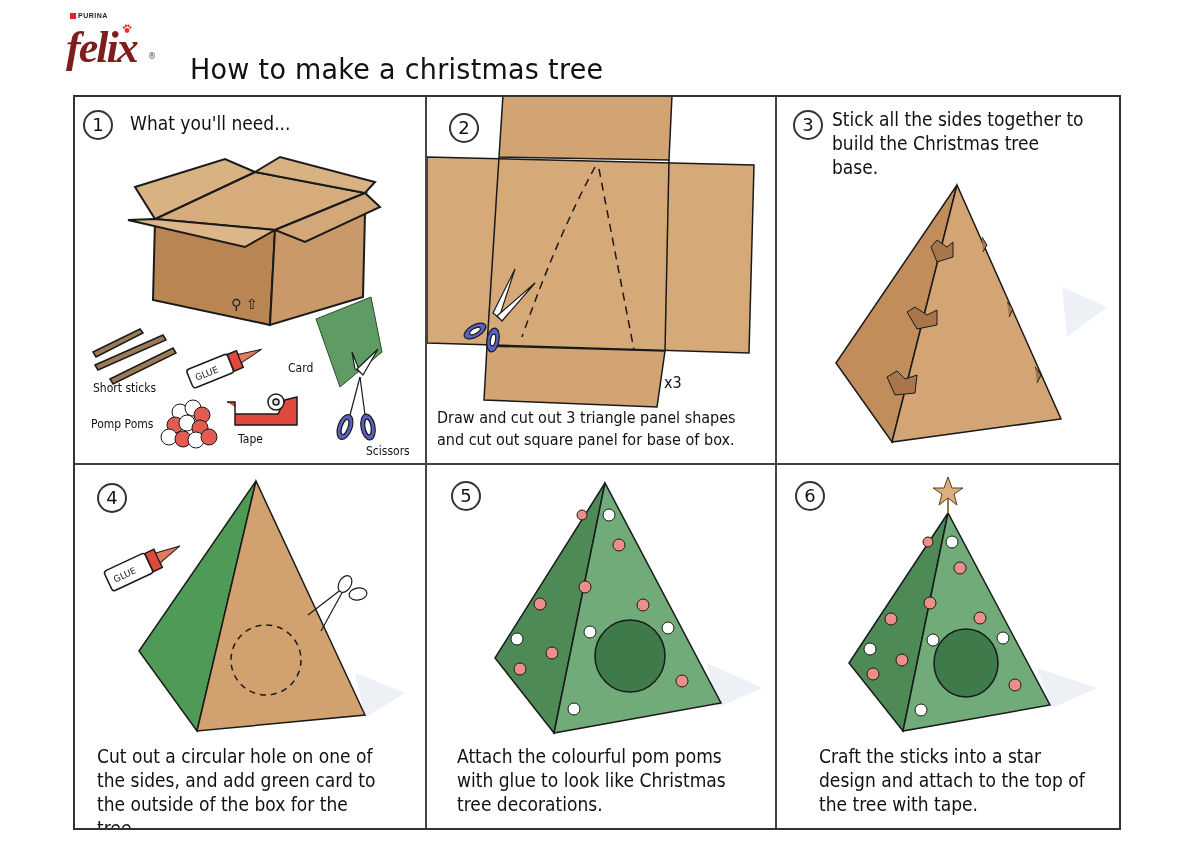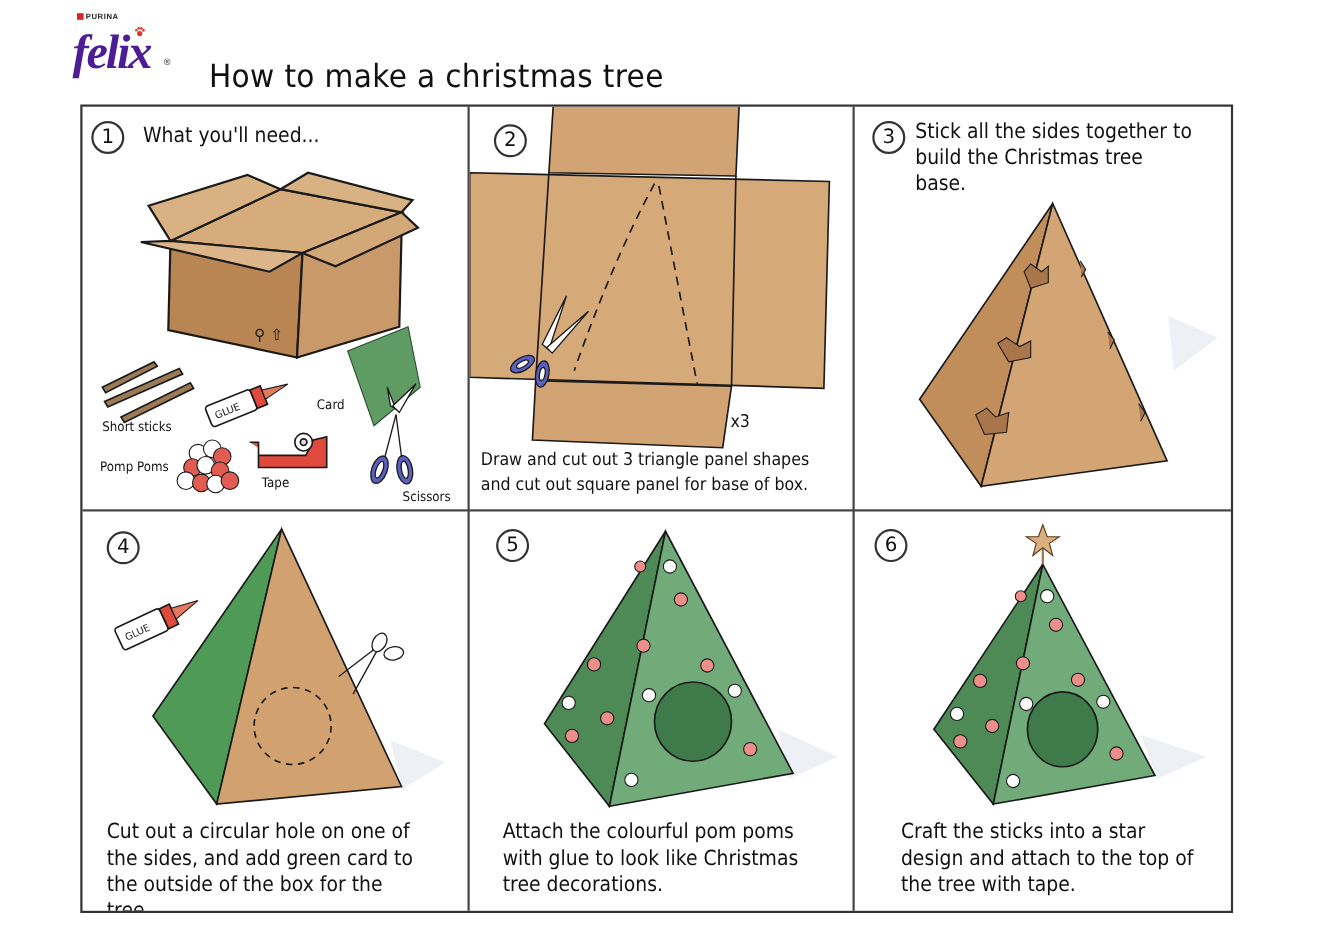--- a/index.html
+++ b/index.html
@@ -4,21 +4,21 @@
 <style>
   html, body { margin: 0; padding: 0; background: #ffffff; }
   body { width: 1200px; height: 849px; position: relative; overflow: hidden;
          font-family: "DejaVu Sans", sans-serif; color: #111; }
   .brand { position: absolute; left: 66px; top: 12px; width: 100px; height: 70px; }
   .brand .purina { position: absolute; left: 4px; top: 0; font-size: 7px; font-weight: bold;
                    letter-spacing: 0.5px; color: #222; font-family: "Liberation Sans", sans-serif; }
   .brand .purina::before { content: ""; display: inline-block; width: 6px; height: 6px; background: #d22;
                    margin-right: 2px; vertical-align: -1px; }
   .brand .felix { position: absolute; left: 0; top: 10px; font-family: "Liberation Serif", serif;
-                  font-style: italic; font-weight: bold; font-size: 44px; color: #4c1d95; letter-spacing: -2px; }
+                  font-style: italic; font-weight: bold; font-size: 44px; color: #7f1d1d; letter-spacing: -2px; }
   .brand .reg { position: absolute; left: 82px; top: 40px; font-size: 8px; color: #444; }
   .brand .paw { position: absolute; left: 56px; top: 12px; width: 10px; height: 10px; }
   .page-title { position: absolute; left: 190px; top: 33px; font-family: "DejaVu Sans", sans-serif;
                 font-size: 29px; letter-spacing: 0.3px; color: #111; font-weight: normal;
                 transform: scaleX(0.93); transform-origin: left; }
 
   .grid { position: absolute; left: 73px; top: 95px; width: 1048px; height: 735px;
           border: 2px solid #333; box-sizing: border-box; }
   .vline, .hline { position: absolute; background: #444; }
   .panel { position: absolute; overflow: hidden; }

